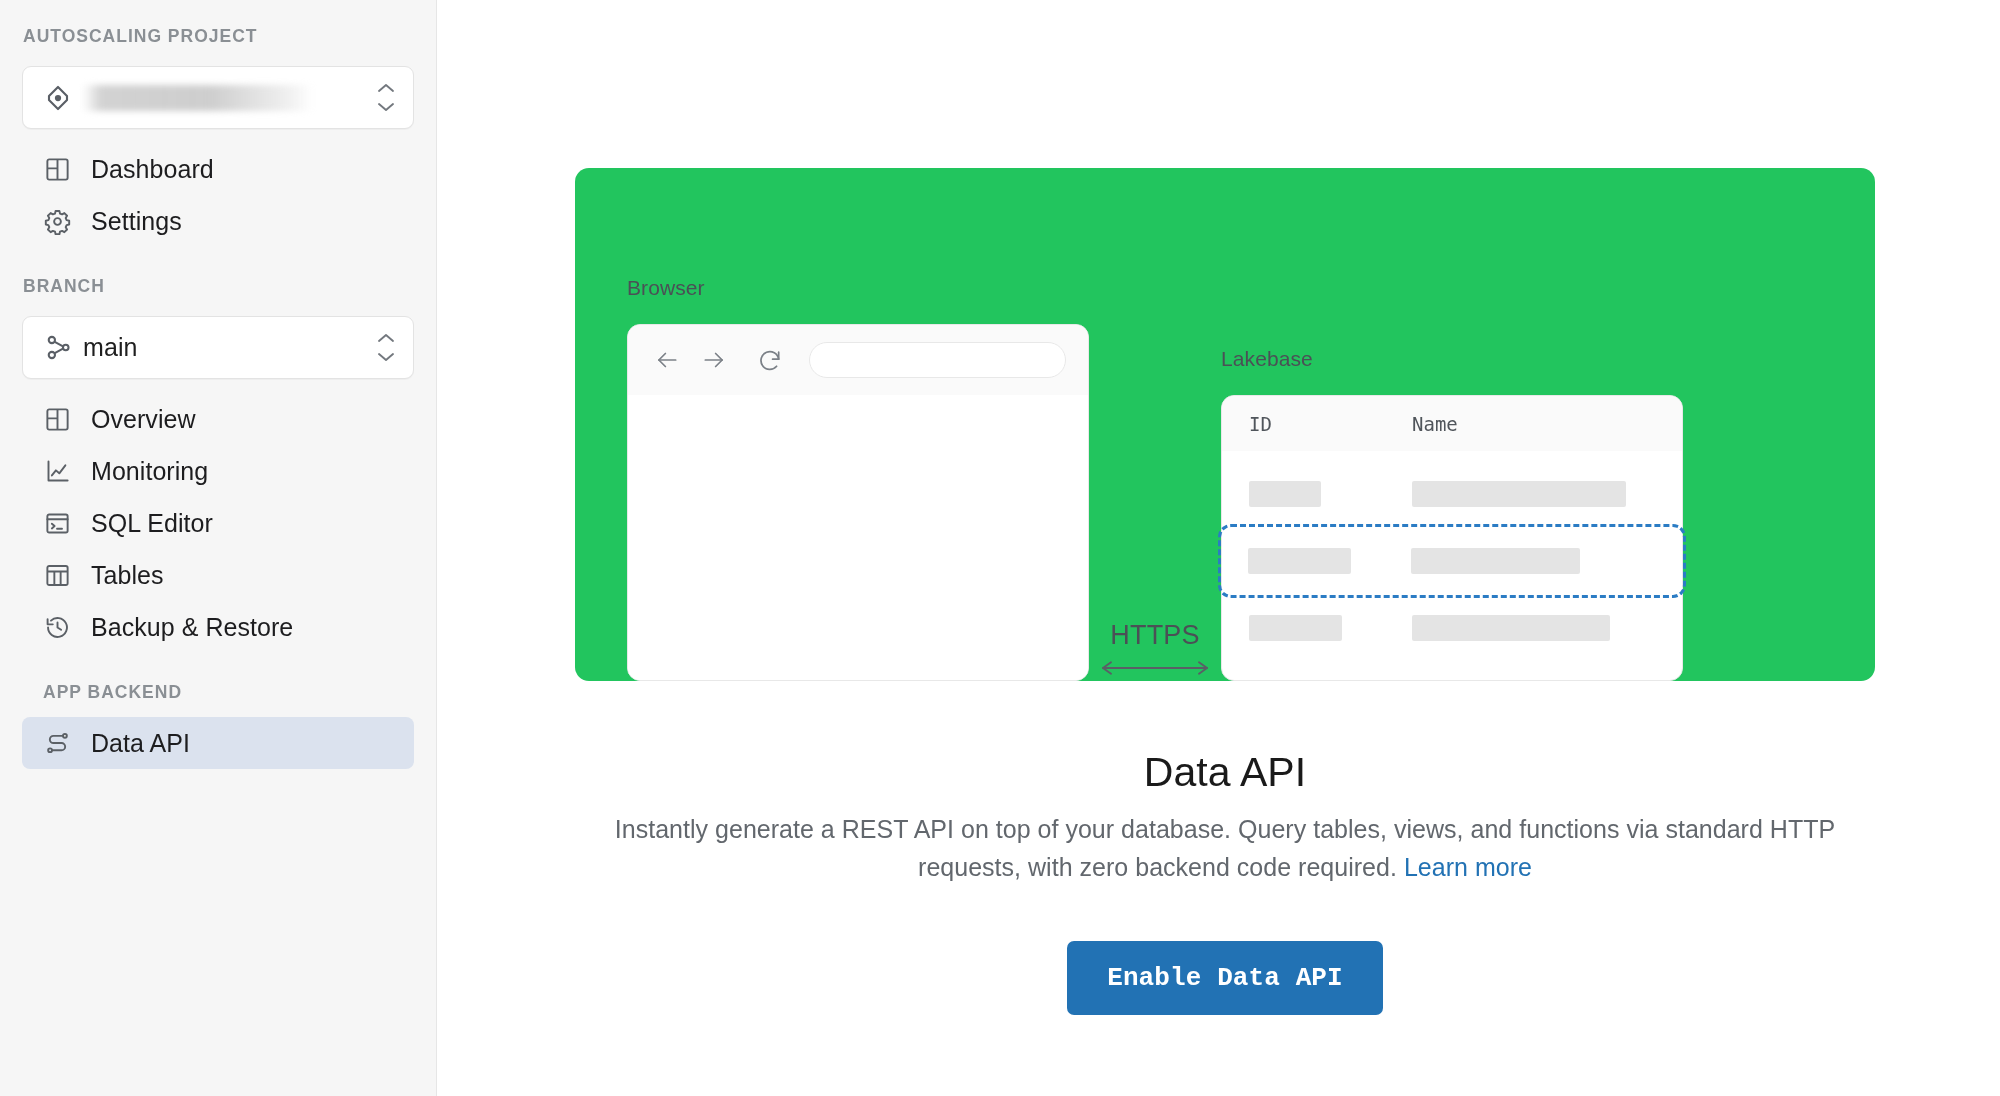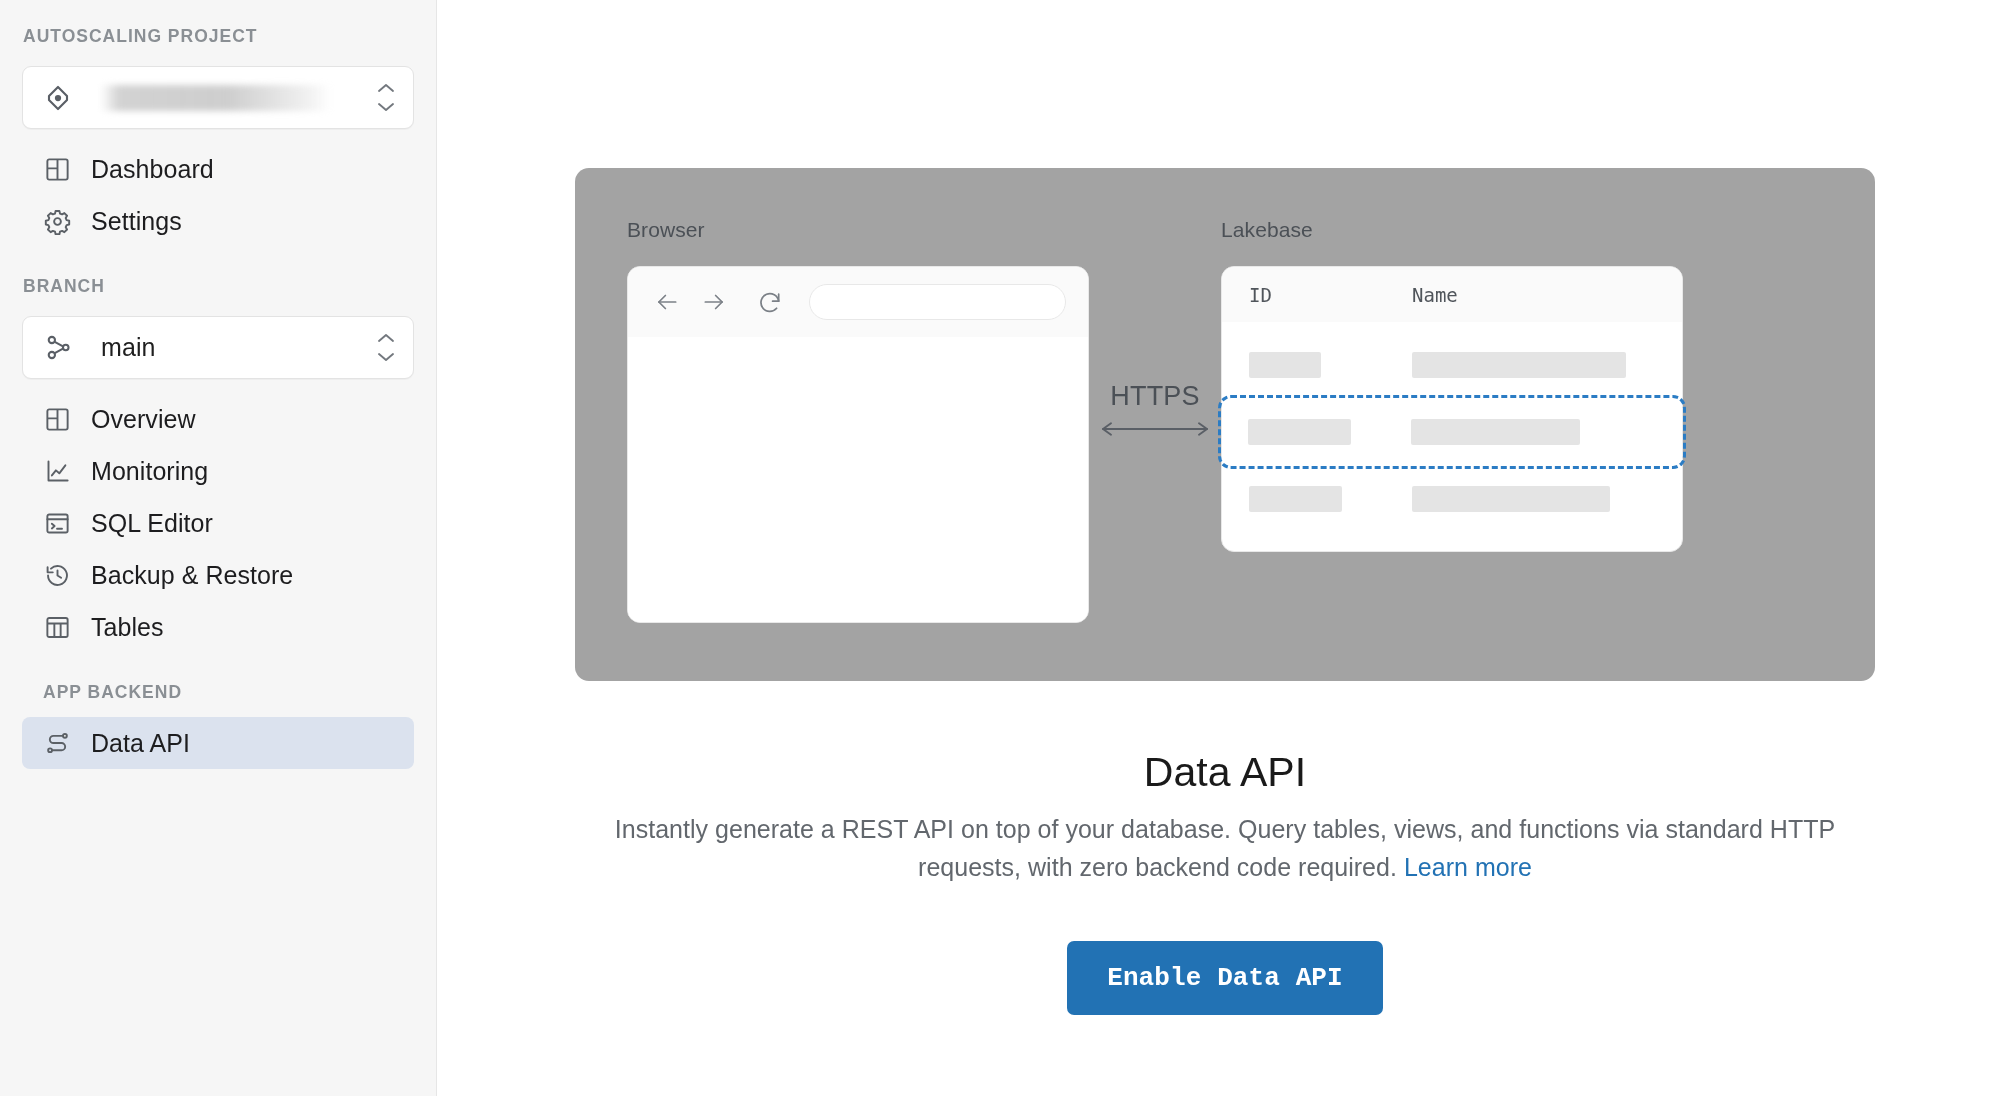--- a/index.html
+++ b/index.html
@@ -52,21 +52,21 @@
     box-shadow: 0 1px 1px rgba(0,0,0,0.035);
   }
   .selector .sel-icon {
     width: 30px; height: 30px;
     flex: 0 0 30px;
     display: flex; align-items: center; justify-content: center;
     color: #5a5f66;
   }
   .selector .sel-body {
     flex: 1 1 auto;
-    margin-left: 28px;
+    margin-left: 10px;
     display: flex;
     align-items: center;
     min-width: 0;
   }
   .blurred-name {
     width: 230px;
     height: 26px;
     border-radius: 3px;
     background: linear-gradient(90deg,
         rgba(214,214,214,0.05) 0%,
@@ -128,26 +128,26 @@
     position: relative;
   }
   .content-wrap {
     width: 1300px;
     margin: 0 auto;
     padding-top: 168px;
   }
 
   
   .illustration {
-    background: #a3a3a3;
+    background: #22c55e;
     border-radius: 14px;
     height: 513px;
     padding: 50px 52px 0 52px;
     display: flex;
-    align-items: flex-start;
+    align-items: flex-end;
   }
   .panel-col { display: flex; flex-direction: column; }
   .panel-caption {
     font-size: 21px;
     color: #4b5056;
     font-weight: 400;
     margin-bottom: 24px;
     letter-spacing: 0.1px;
   }
 
@@ -398,37 +398,37 @@
             <path d="M3 8.2h18"></path>
             <path d="M7 12.2 L9.4 14.3 L7 16.4"></path>
             <path d="M11.6 16.6 h4.4"></path>
           </svg>
         </span>
         <span class="nav-label">SQL Editor</span>
       </div>
 
       <div class="nav-item">
         <span class="nav-icon">
+          <svg width="27" height="27" viewBox="0 0 24 24" fill="none" stroke="currentColor" stroke-width="1.7">
+            <rect x="3" y="3.5" width="18" height="17" rx="1.6"></rect>
+            <path d="M3 8.5h18M9.2 8.5v12M14.8 8.5v12"></path>
+          </svg>
+        </span>
+        <span class="nav-label">Tables</span>
+      </div>
+
+      <div class="nav-item">
+        <span class="nav-icon">
           <svg width="27" height="27" viewBox="0 0 24 24" fill="none" stroke="currentColor" stroke-width="1.7" stroke-linecap="round" stroke-linejoin="round">
             <path d="M3.6 12a8.4 8.4 0 1 0 2.6-6.1"></path>
             <path d="M3.2 4.6 L3.2 9.2 L7.8 9.2"></path>
             <path d="M12 7.6 V12 l3.2 2"></path>
           </svg>
         </span>
         <span class="nav-label">Backup &amp; Restore</span>
-      </div>
-
-      <div class="nav-item">
-        <span class="nav-icon">
-          <svg width="27" height="27" viewBox="0 0 24 24" fill="none" stroke="currentColor" stroke-width="1.7">
-            <rect x="3" y="3.5" width="18" height="17" rx="1.6"></rect>
-            <path d="M3 8.5h18M9.2 8.5v12M14.8 8.5v12"></path>
-          </svg>
-        </span>
-        <span class="nav-label">Tables</span>
       </div>
     </nav>
 
     <div class="group-top"></div>
     <div class="section-label backend">APP BACKEND</div>
 
     <nav class="nav-list">
       <div class="nav-item selected">
         <span class="nav-icon">
           <svg width="27" height="27" viewBox="0 0 24 24" fill="none" stroke="currentColor" stroke-width="1.7" stroke-linecap="round" stroke-linejoin="round">

